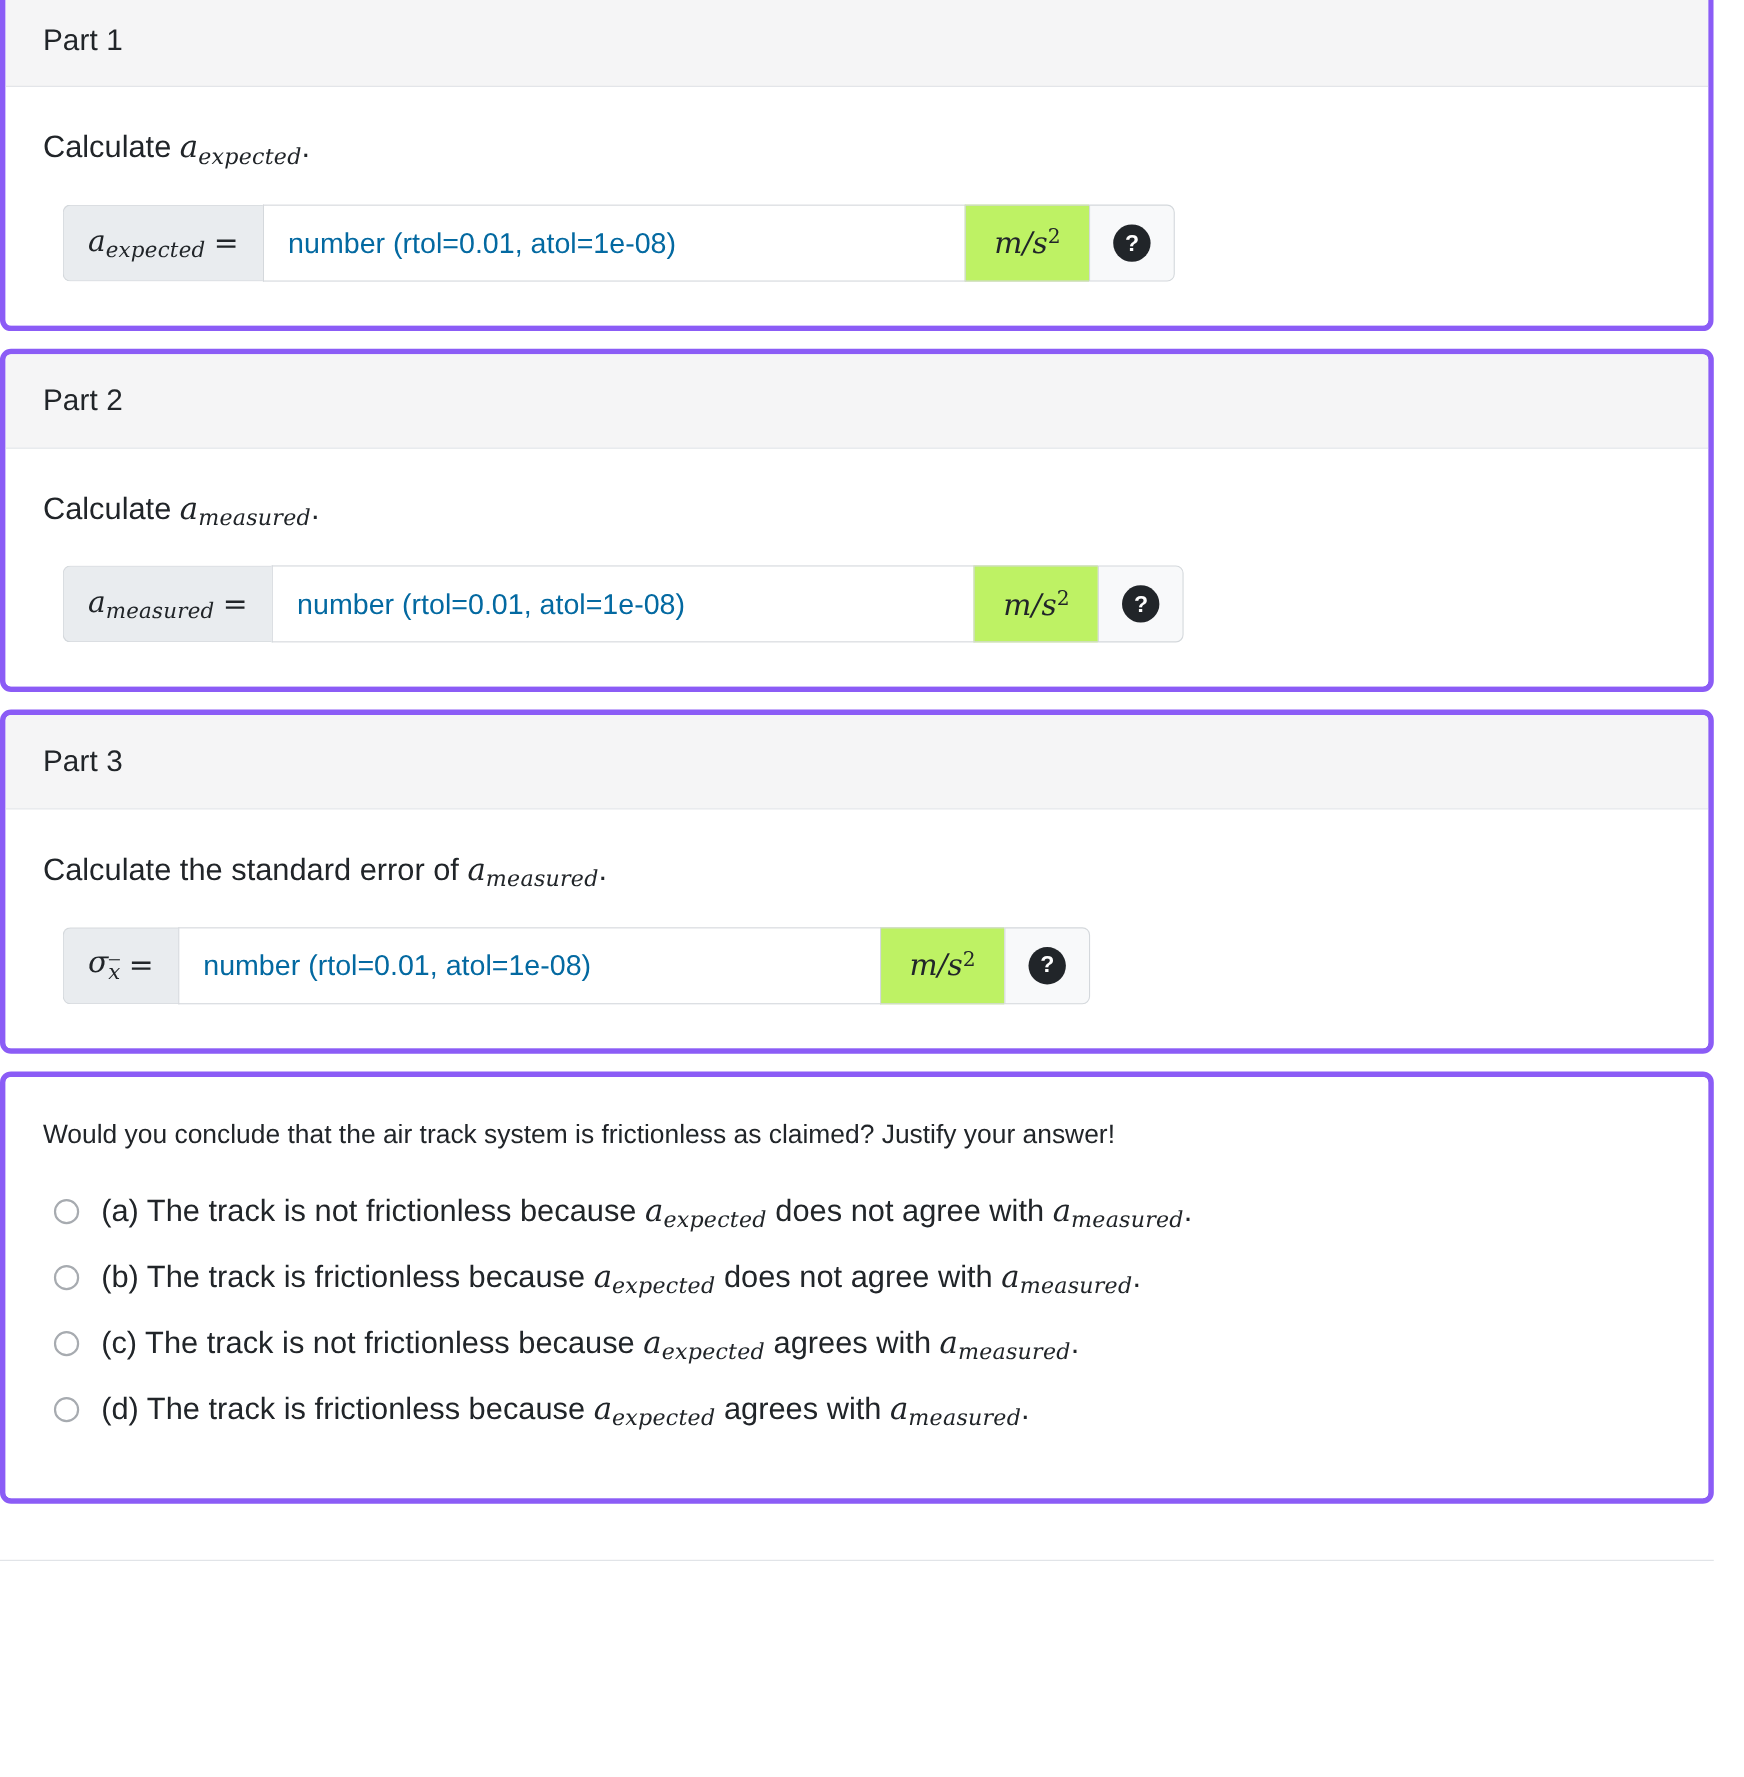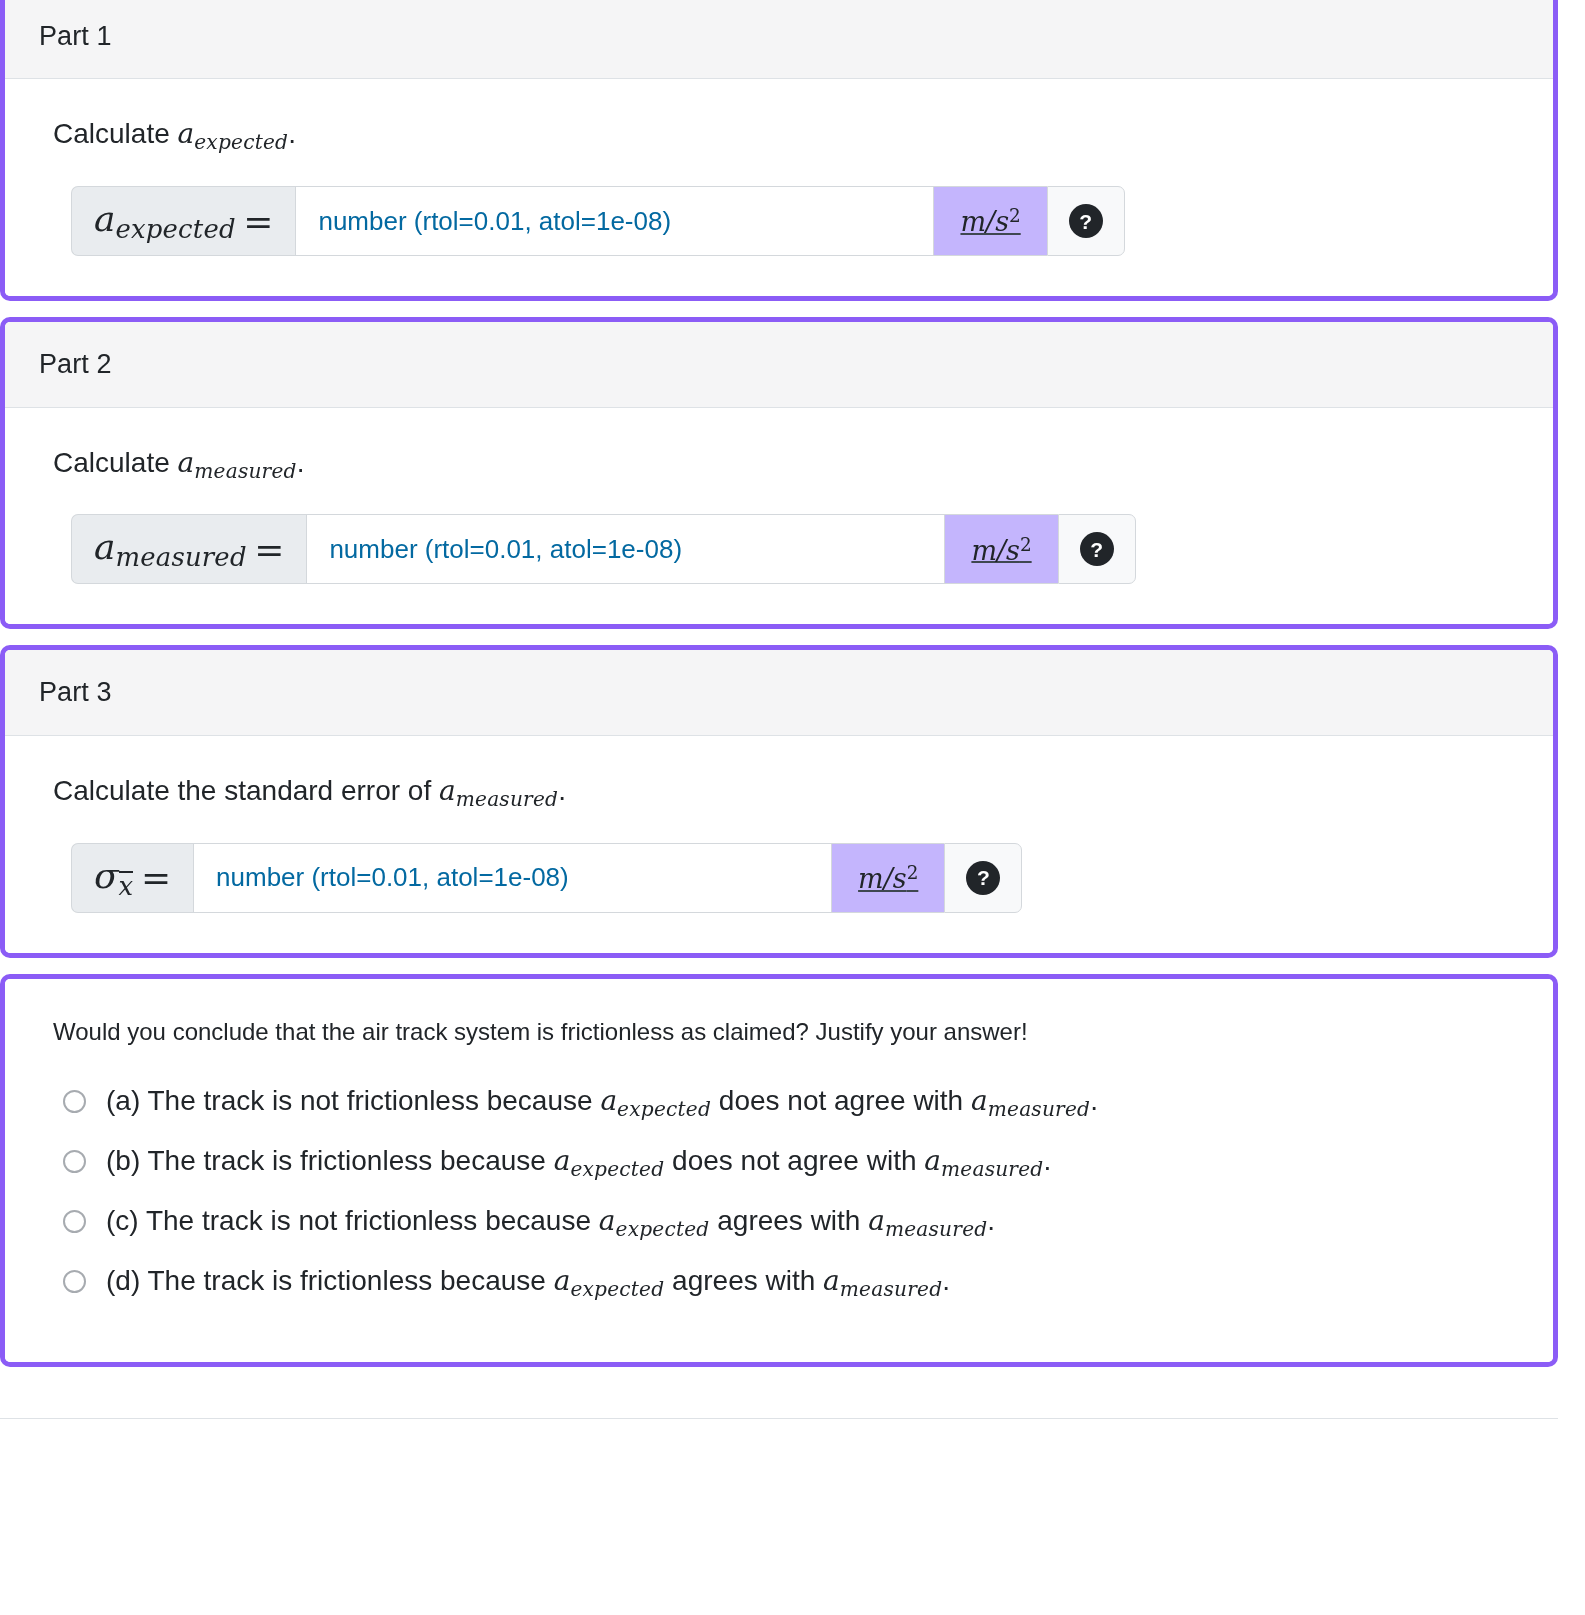--- a/index.html
+++ b/index.html
@@ -40,21 +40,21 @@
   .card-header {
     background: #f5f5f6;
     border-bottom: 1px solid #dee2e6;
     padding: 26px 34px 26px 34px;
     font-size: 27px;
     line-height: 1.2;
     color: #212529;
     letter-spacing: 0.1px;
   }
   .card-body {
-    padding: 36px 34px 40px 48px;
+    padding: 36px 34px 40px 34px;
     background: #ffffff;
   }
 
   
   .mathit {
     font-family: "DejaVu Serif", "Liberation Serif", serif;
     font-style: italic;
     font-size: 0.97em;
     color: #212529;
     white-space: nowrap;
@@ -115,49 +115,48 @@
     border-top-left-radius: 7px;
     border-bottom-left-radius: 7px;
     display: flex;
     align-items: center;
     justify-content: center;
     padding: 0 22px;
     min-height: 70px;
     font-size: 27px;
     color: #3f4750;
   }
-  .ig-prefix .mathit { font-size: 36px; }
+  .ig-prefix .mathit { font-size: 27px; }
   .ig-input {
     background: #ffffff;
     border: 1px solid #d4d8dc;
     border-right: none;
     display: flex;
     align-items: center;
     padding: 0 22px;
     min-height: 70px;
     font-size: 26px;
     color: #0369a1;
     font-family: "Liberation Sans", sans-serif;
     white-space: nowrap;
   }
   .ig-input.w1 { width: 638px; }
   .ig-input.w2 { width: 638px; }
   .ig-input.w3 { width: 638px; }
   .ig-unit {
-    background: #c4b5fd;
+    background: #bef264;
     border: 1px solid #d4d8dc;
     border-right: none;
     display: flex;
     align-items: center;
     justify-content: center;
     padding: 0 26px;
     min-height: 70px;
     font-size: 27px;
     color: #3f4750;
-    text-decoration: underline;
   }
   .ig-unit .mathit { font-size: 27px; }
   .ig-help {
     background: #f8f9fa;
     border: 1px solid #d4d8dc;
     border-top-right-radius: 7px;
     border-bottom-right-radius: 7px;
     display: flex;
     align-items: center;
     justify-content: center;

